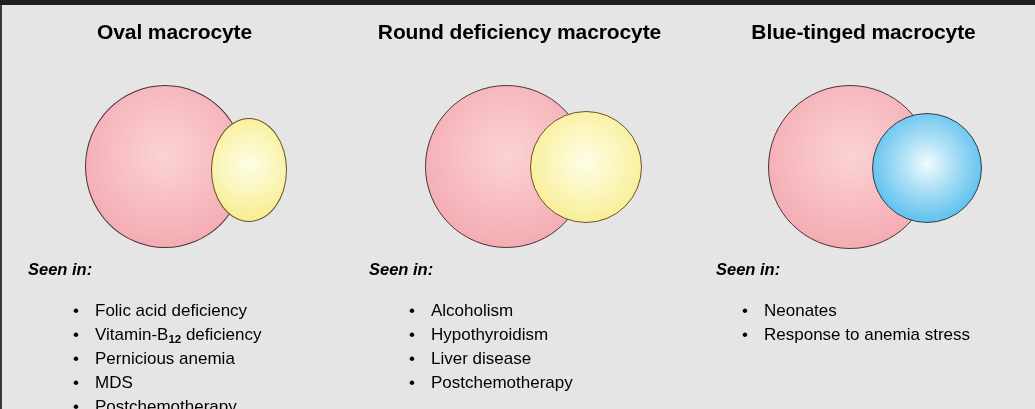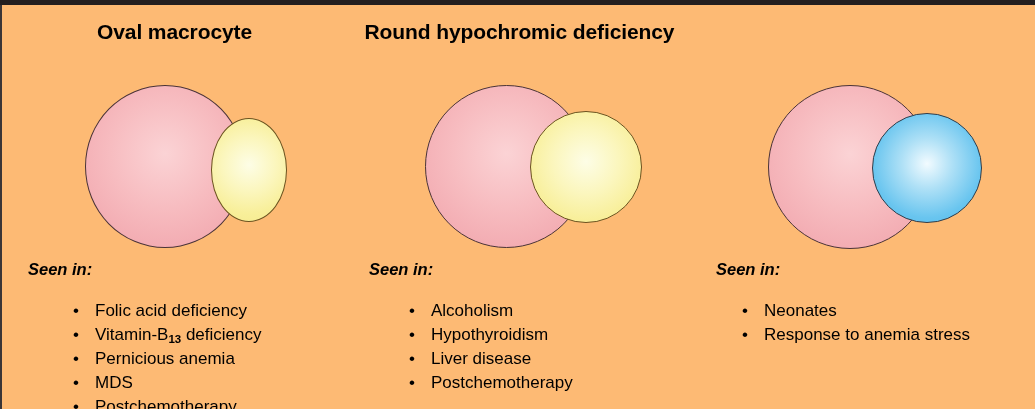--- a/index.html
+++ b/index.html
@@ -7,21 +7,21 @@
     padding: 0;
     background: #ffffff;
   }
   body {
     font-family: "Liberation Sans", sans-serif;
   }
   #figure {
     position: relative;
     width: 1035px;
     height: 409px;
-    background: #fdba74;
+    background: #e5e5e5;
     overflow: hidden;
     box-sizing: border-box;
     padding-left: 48px;
   }
   .frame-top {
     position: absolute;
     left: 0;
     top: 0;
     width: 1035px;
     height: 5px;
@@ -194,39 +194,39 @@
 
       <div class="seen-in c1-seen">Seen in:</div>
 
       <ul class="list c1-list">
         <li>
           <span class="bullet">•</span>
           <span class="li-text">Folic acid deficiency</span>
         </li>
         <li>
           <span class="bullet">•</span>
-          <span class="li-text"><span>Vitamin-B</span><sub>13</sub><span> deficiency</span></span>
+          <span class="li-text"><span>Vitamin-B</span><sub>12</sub><span> deficiency</span></span>
         </li>
         <li>
           <span class="bullet">•</span>
           <span class="li-text">Pernicious anemia</span>
         </li>
         <li>
           <span class="bullet">•</span>
           <span class="li-text">MDS</span>
         </li>
         <li>
           <span class="bullet">•</span>
           <span class="li-text">Postchemotherapy</span>
         </li>
       </ul>
     </div>
 
     <div class="column col-2">
-      <div class="col-title">Round hypochromic deficiency</div>
+      <div class="col-title">Round deficiency macrocyte</div>
 
       <div class="cell-wrap">
         <div class="cell cell-outer c2-outer">
           <div class="nucleus nucleus-yellow c2-nucleus"></div>
         </div>
       </div>
 
       <div class="seen-in c2-seen">Seen in:</div>
 
       <ul class="list c2-list">
@@ -243,20 +243,21 @@
           <span class="li-text">Liver disease</span>
         </li>
         <li>
           <span class="bullet">•</span>
           <span class="li-text">Postchemotherapy</span>
         </li>
       </ul>
     </div>
 
     <div class="column col-3">
+      <div class="col-title">Blue-tinged macrocyte</div>
 
       <div class="cell-wrap">
         <div class="cell cell-outer c3-outer">
           <div class="nucleus nucleus-blue c3-nucleus"></div>
         </div>
       </div>
 
       <div class="seen-in c3-seen">Seen in:</div>
 
       <ul class="list c3-list">

